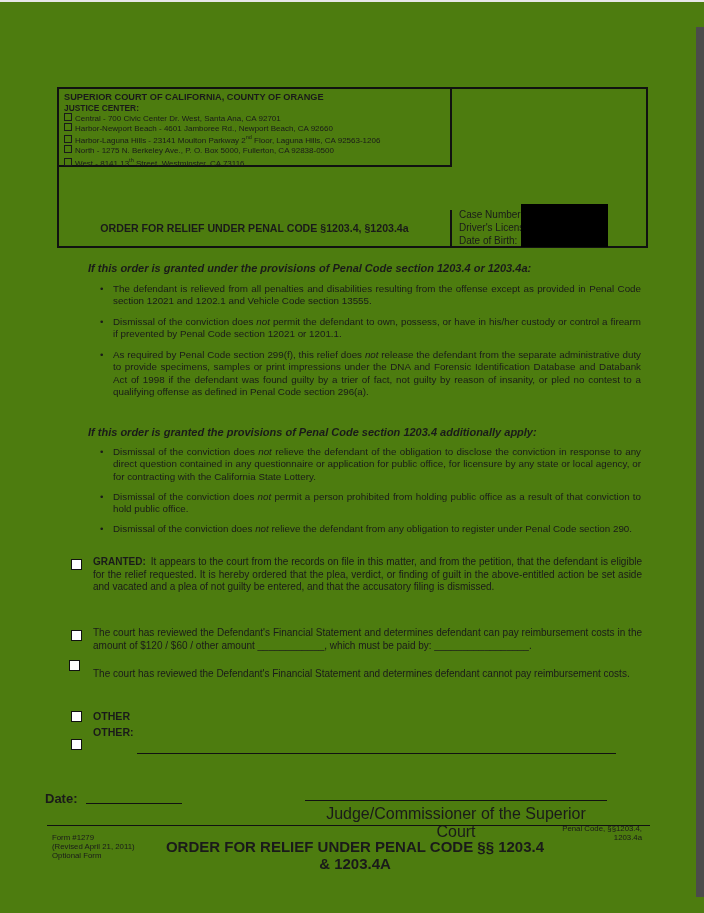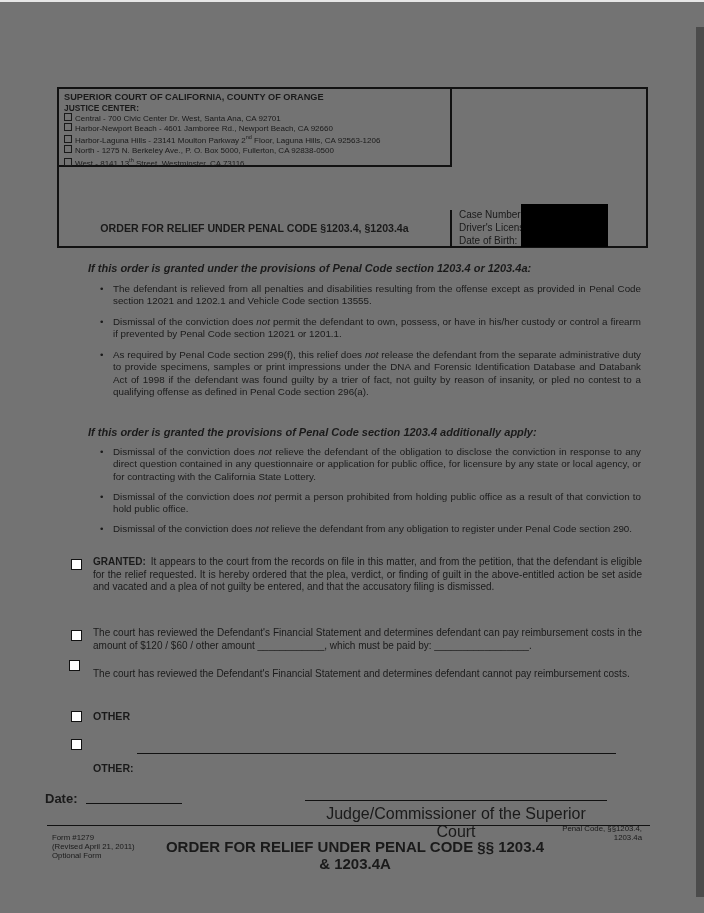--- a/index.html
+++ b/index.html
@@ -1,17 +1,17 @@
 <!DOCTYPE html>
 <html><head>
 <meta charset="utf-8">
 <style>
   html,body{margin:0;padding:0;background:#ffffff;}
   #page{
-    position:relative;width:704px;height:913px;background:#737373;
+    position:relative;width:704px;height:913px;background:#4d7c0f;
     font-family:"Liberation Sans", sans-serif;color:#1a1a1a;overflow:hidden;
   }
   .abs{position:absolute;}
   
   #top-edge{left:0;top:0;width:704px;height:2px;background:#e7e7e7;}
   #right-edge{left:696px;top:27px;width:8px;height:870px;background:#4b4b4b;}
 
   
   #header-table{left:57px;top:87px;width:591px;height:161px;border:2px solid #111;box-sizing:border-box;}
   #header-table .cell{position:absolute;box-sizing:border-box;}
@@ -144,21 +144,21 @@
 
   <div class="checkbox" style="left:69px;top:660px;"></div>
   <div class="chk-text chk-row" style="left:93px;top:668px;width:549px;">
     <span>The court has reviewed the Defendant's Financial Statement and determines defendant cannot pay reimbursement costs.</span>
   </div>
 
   <div class="checkbox" style="left:71px;top:711px;"></div>
   <div class="abs chk-label" style="left:93px;top:710px;">OTHER</div>
 
   <div class="checkbox" style="left:71px;top:739px;"></div>
-  <div class="abs chk-label" style="left:93px;top:762px;">OTHER:</div>
+  <div class="abs chk-label" style="left:93px;top:726px;">OTHER:</div>
   <div class="line" style="left:137px;top:738px;width:479px;height:15px;"></div>
 
   <div class="abs" style="left:45px;top:791px;font-size:13px;font-weight:bold;">Date:</div>
   <div class="line" style="left:86px;top:789px;width:96px;height:14px;"></div>
 
   <div class="line" style="left:305px;top:786px;width:302px;height:14px;"></div>
   <div class="abs sig-label" style="left:305px;top:805px;width:302px;">Judge/Commissioner of the Superior Court</div>
 
   <div class="abs" id="footer-rule"></div>
   <div class="abs foot-small" style="left:52px;top:833px;">

